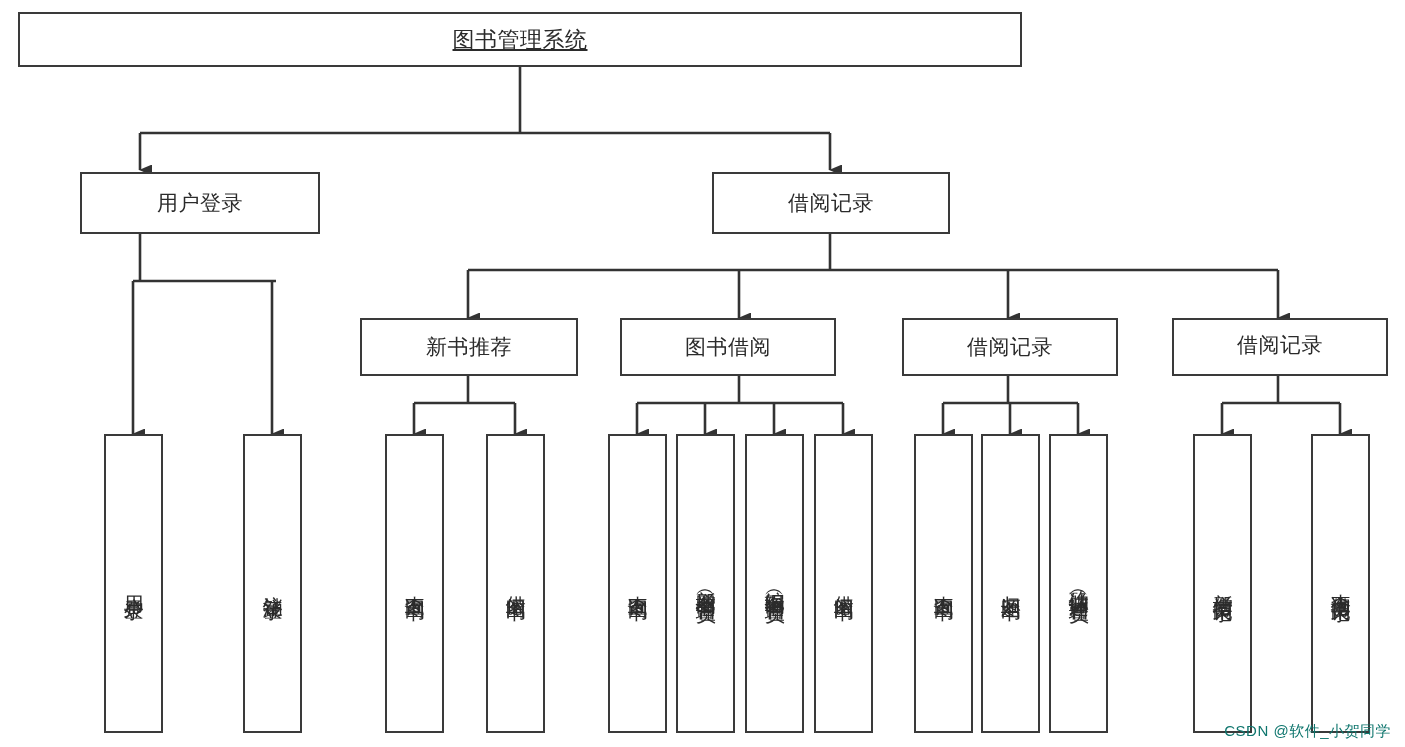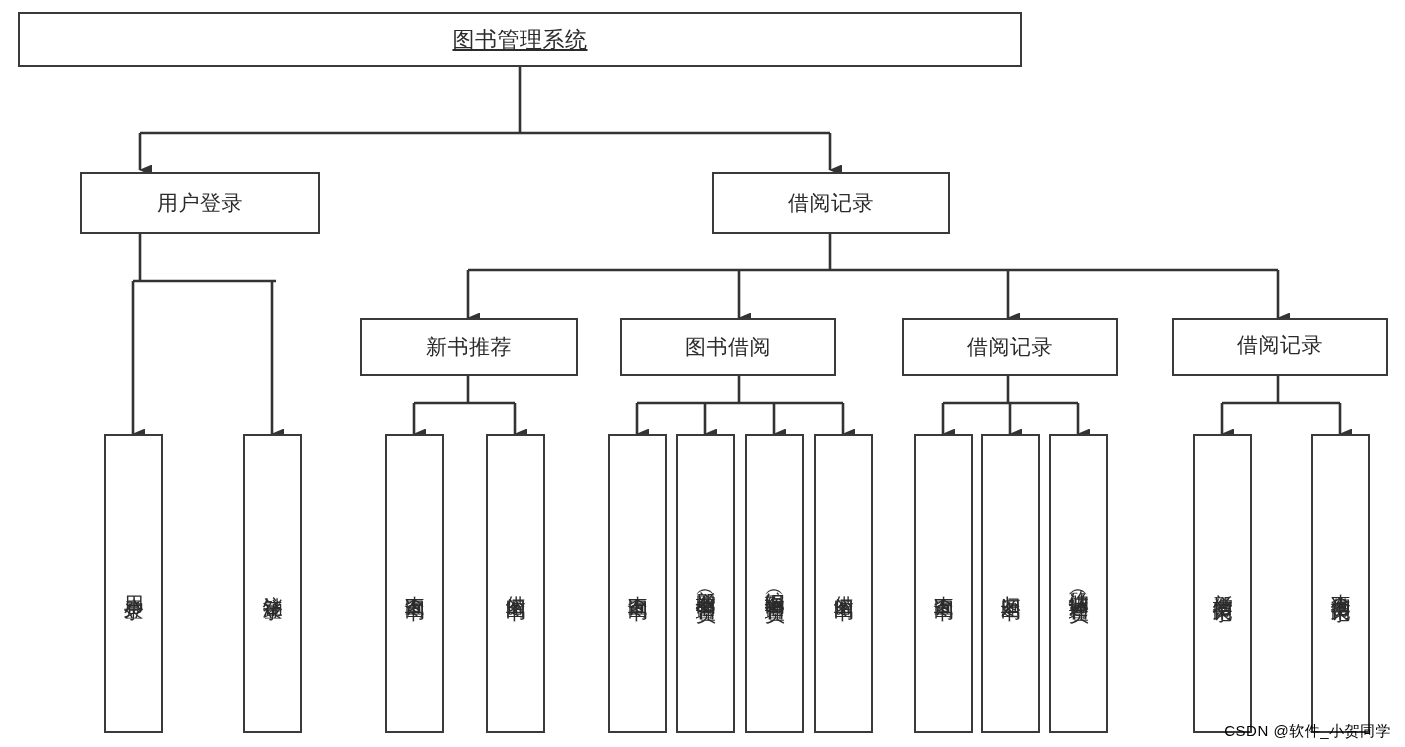--- a/index.html
+++ b/index.html
@@ -42,21 +42,21 @@
   .node.v .vtxt{
     writing-mode:vertical-rl;
     text-orientation:upright;
     display:block;
   }
 
   #watermark{
     position:absolute;
     right:14px;bottom:6px;
     font-size:15px;
-    color:#000000;
+    color:#0f766e;
     letter-spacing:.5px;
     white-space:nowrap;
     pointer-events:none;
   }
 </style>
 </head>
 <body>
 
 <div id="stage">
 

